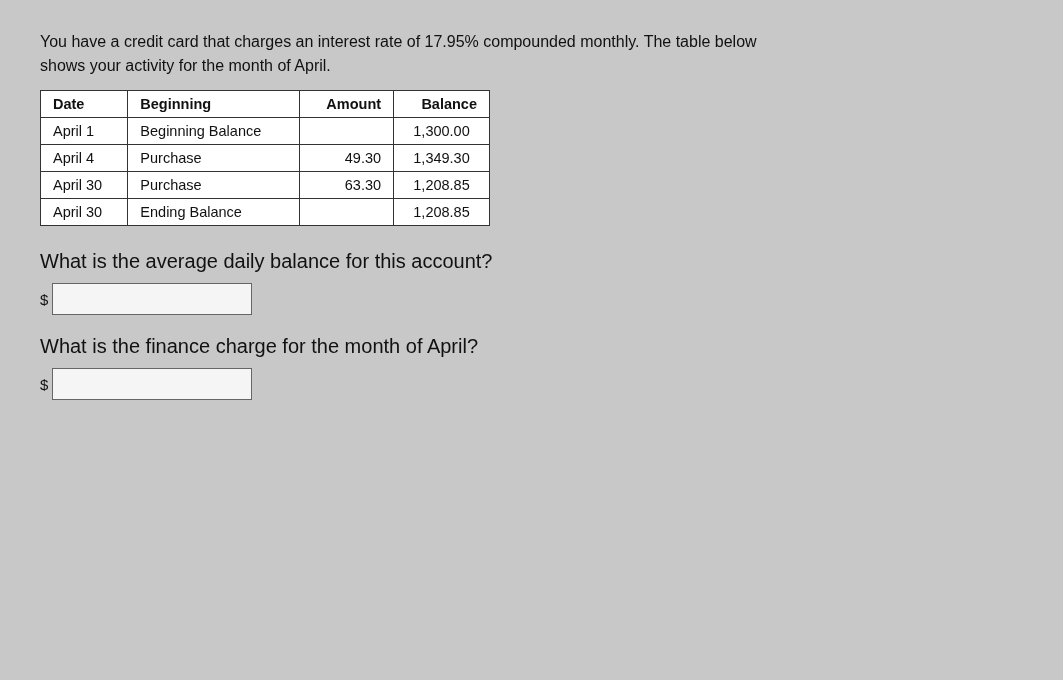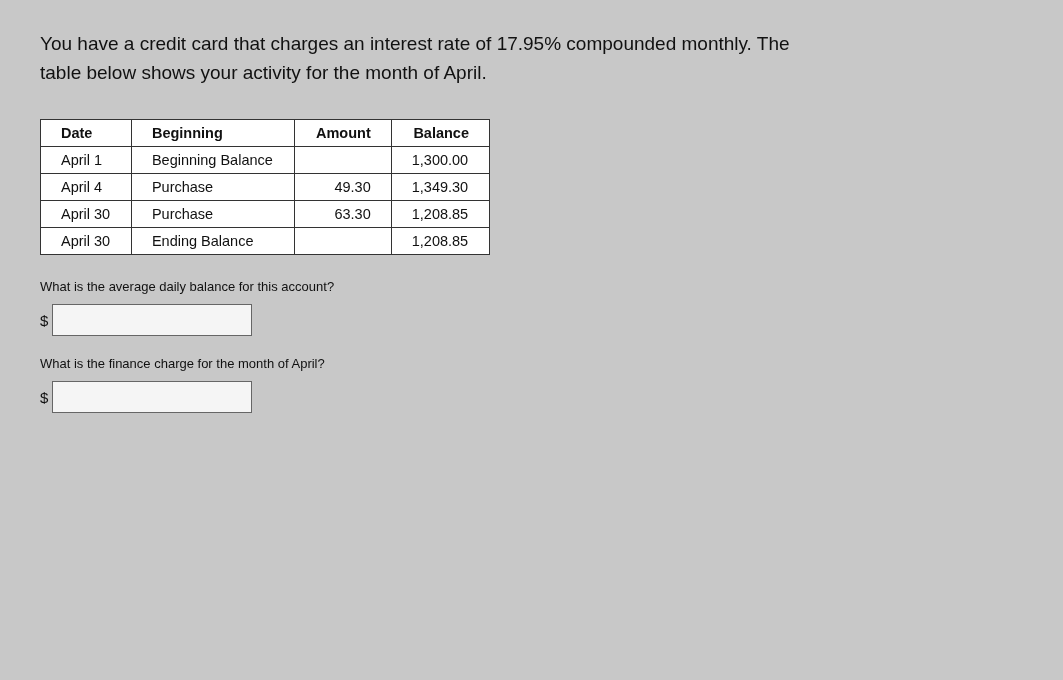--- a/index.html
+++ b/index.html
@@ -12,38 +12,38 @@
       background-color: #c8c8c8;
       font-family: Arial, sans-serif;
       font-size: 15px;
       color: #111;
       padding: 30px 40px;
       min-height: 680px;
       width: 1063px;
     }
 
     .intro-text {
-      font-size: 19px;
+      font-size: 16px;
       line-height: 1.5;
-      margin-bottom: 32px;
+      margin-bottom: 12px;
       max-width: 750px;
     }
 
     .table-container {
       margin-bottom: 24px;
     }
 
     table {
       border-collapse: collapse;
       min-width: 450px;
     }
 
     table th, table td {
       border: 1.5px solid #333;
-      padding: 5px 20px;
+      padding: 5px 12px;
       font-size: 14.5px;
     }
 
     table thead th {
       background-color: #fff;
       font-weight: bold;
       text-align: left;
     }
 
     table thead th.amount-col,
@@ -62,26 +62,26 @@
     td.activity-cell {
       white-space: nowrap;
     }
 
     td.amount-cell {
       text-align: right;
       white-space: nowrap;
     }
 
     td.balance-cell {
-      text-align: left;
+      text-align: center;
       white-space: nowrap;
     }
 
     .question-text {
-      font-size: 13px;
+      font-size: 20px;
       margin-bottom: 10px;
     }
 
     .answer-row {
       display: flex;
       align-items: center;
       margin-bottom: 20px;
     }
 
     .dollar-sign {

